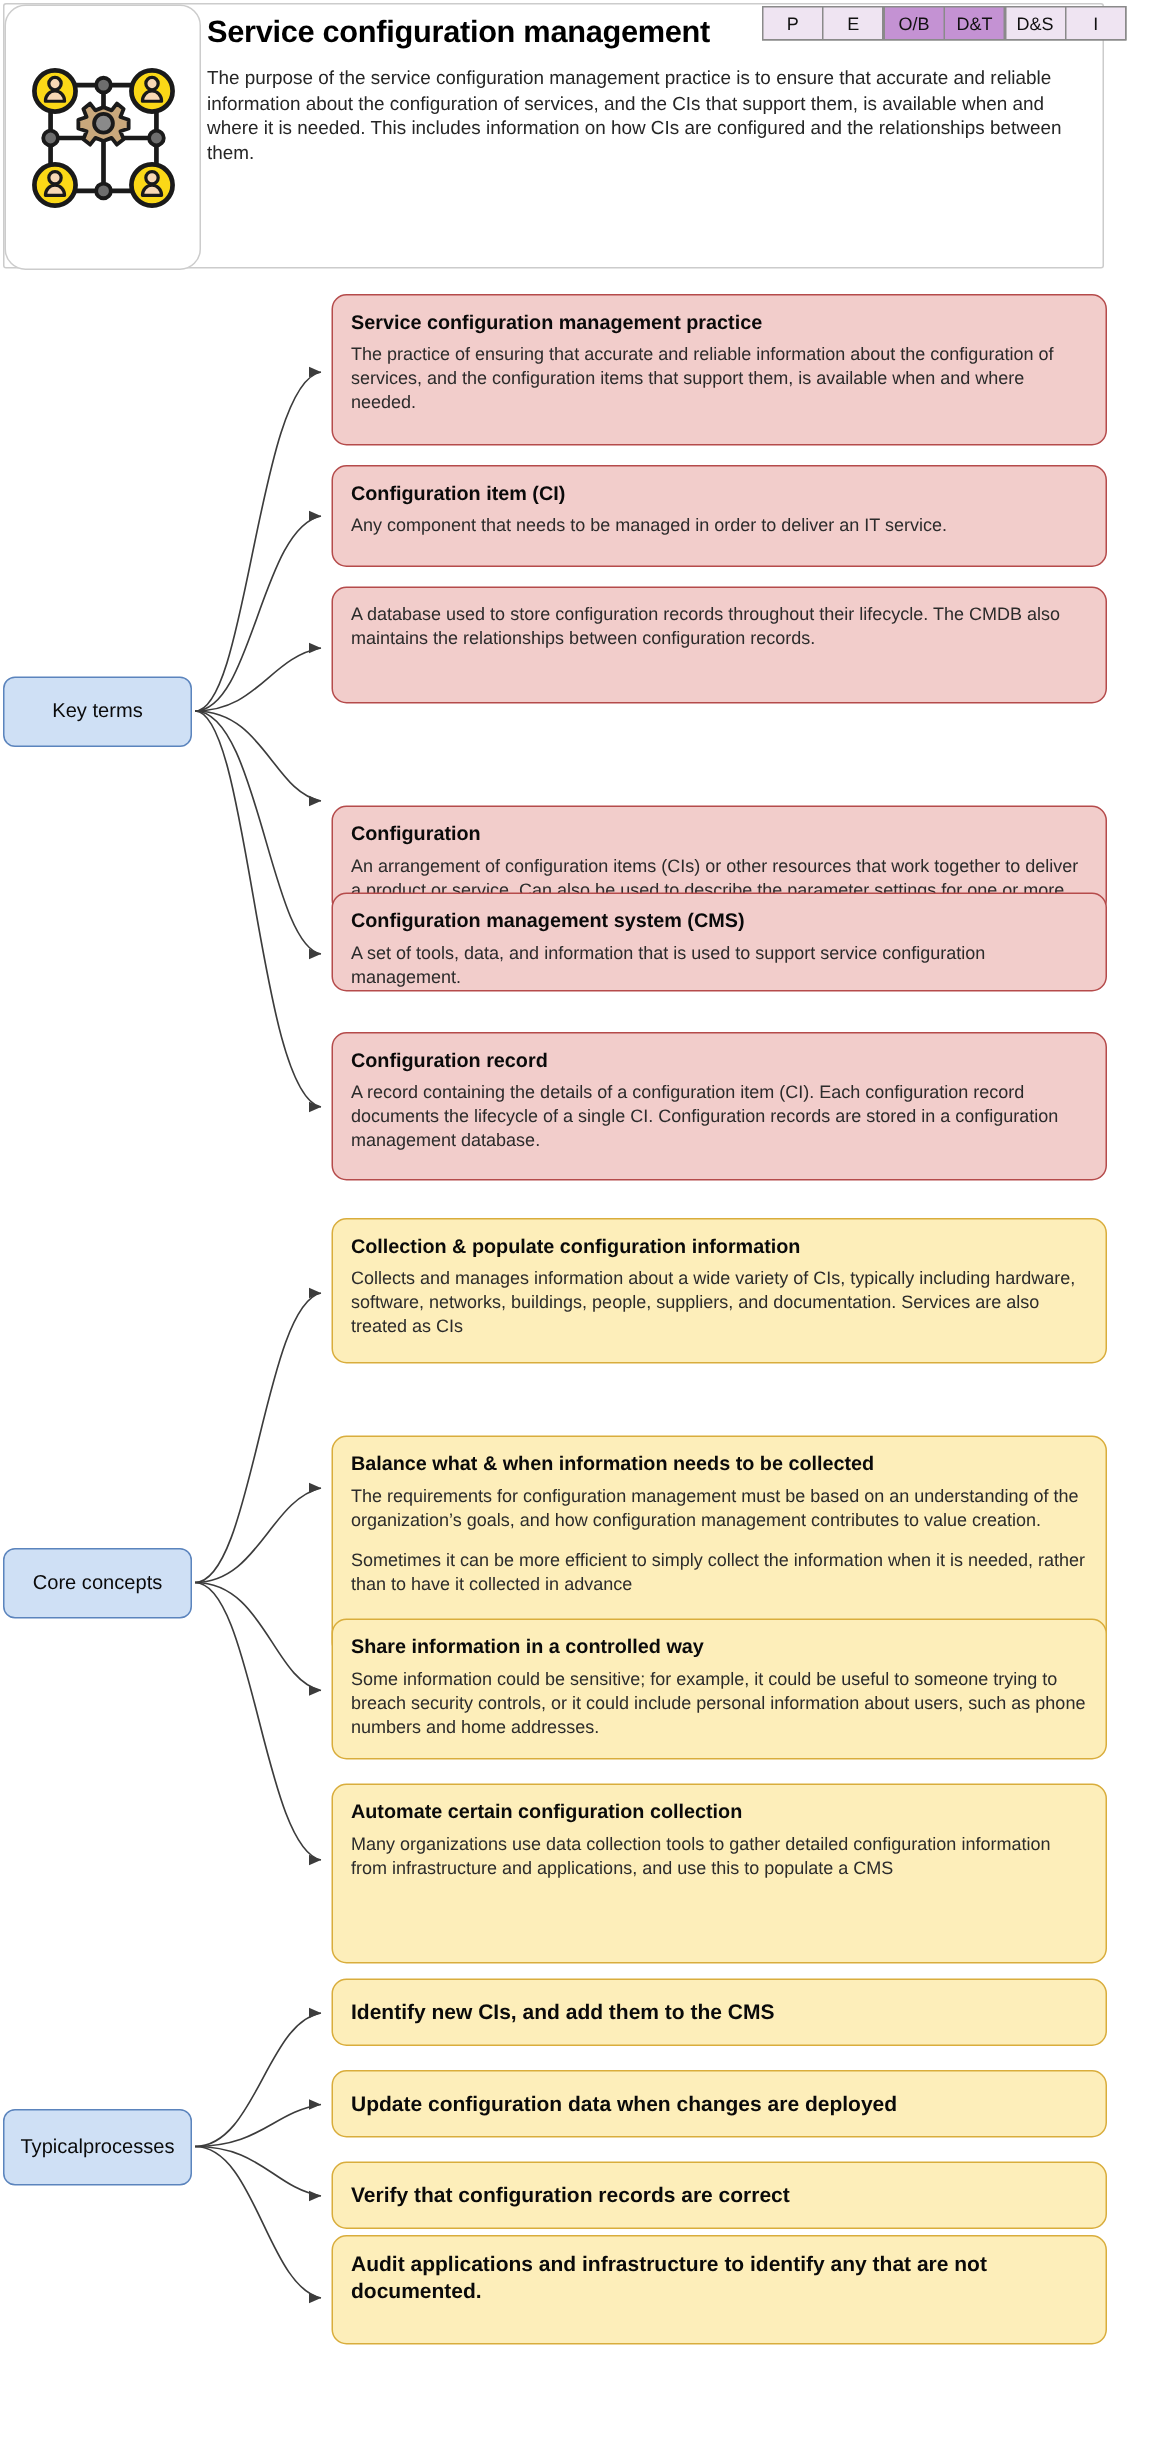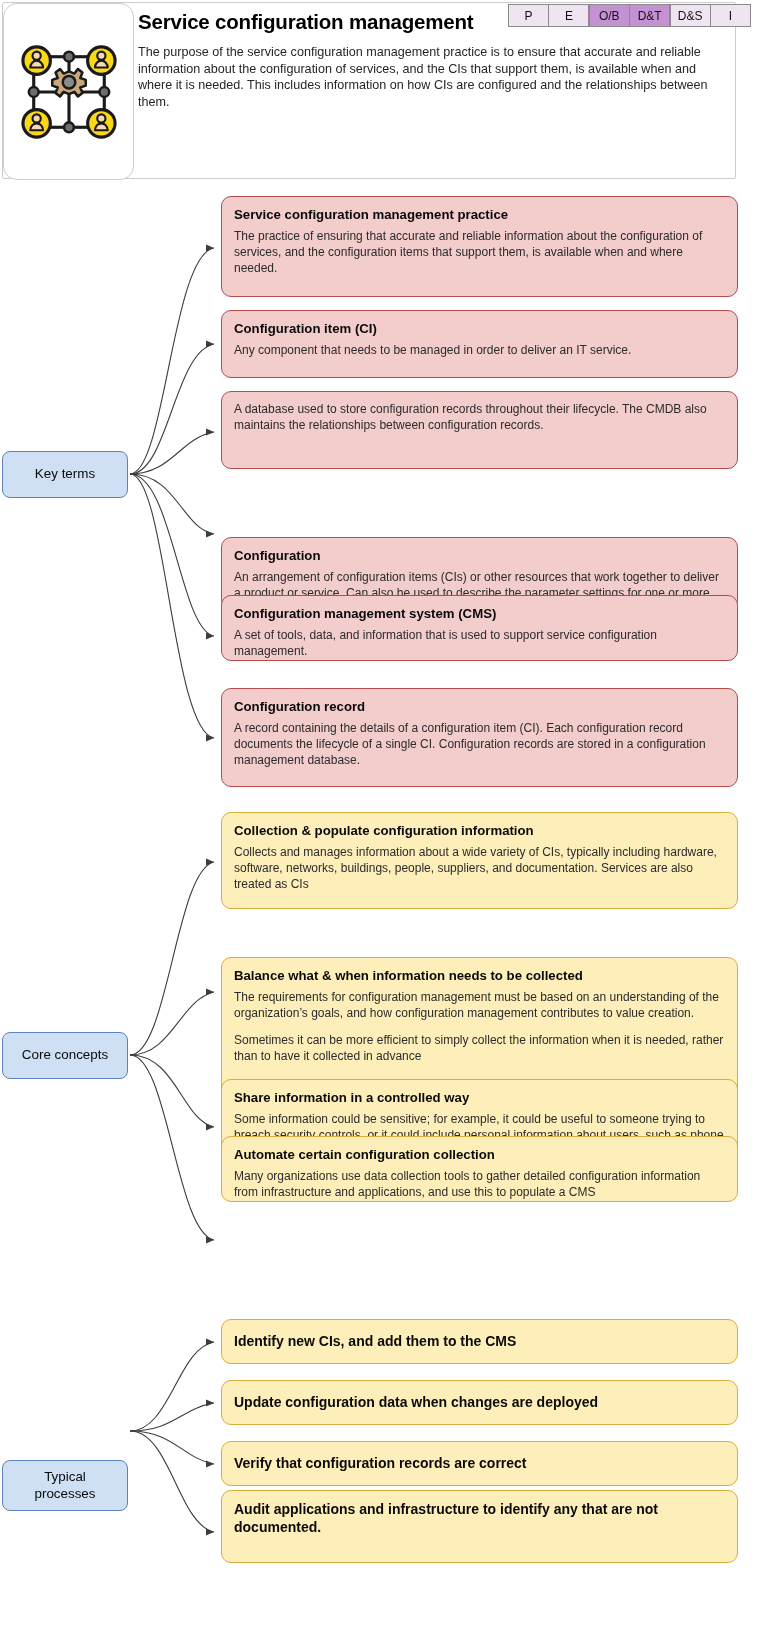--- a/index.html
+++ b/index.html
@@ -274,21 +274,21 @@
   </svg>
 
   <div class="root-node" style="left:2px; top:451px; width:126px; height:47px;">
     <span>Key terms</span>
   </div>
 
   <div class="root-node" style="left:2px; top:1032px; width:126px; height:47px;">
     <span>Core concepts</span>
   </div>
 
-  <div class="root-node" style="left:2px; top:1460px; width:126px; height:51px; flex-direction:column;">
+  <div class="root-node" style="left:2px; top:1406px; width:126px; height:51px; flex-direction:row;">
     <span>Typical</span>
     <span>processes</span>
   </div>
 
   <div class="box pink" style="top:196px; height:101px;">
     <div class="box-title">Service configuration management practice</div>
     <div class="box-body">
       <p>The practice of ensuring that accurate and reliable information about the configuration of services, and the configuration items that support them, is available when and where needed.</p>
     </div>
   </div>
@@ -342,21 +342,21 @@
     </div>
   </div>
 
   <div class="box yellow" style="top:1079px; height:94px;">
     <div class="box-title">Share information in a controlled way</div>
     <div class="box-body">
       <p>Some information could be sensitive; for example, it could be useful to someone trying to breach security controls, or it could include personal information about users, such as phone numbers and home addresses.</p>
     </div>
   </div>
 
-  <div class="box yellow" style="top:1136px; height:66px;">
+  <div class="box yellow" style="top:1189px; height:120px;">
     <div class="box-title">Automate certain configuration collection</div>
     <div class="box-body">
       <p>Many organizations use data collection tools to gather detailed configuration information from infrastructure and applications, and use this to populate a CMS</p>
     </div>
   </div>
 
   <div class="box yellow" style="top:1319px; height:45px; display:flex; align-items:center;">
     <div class="box-title only">Identify new CIs, and add them to the CMS</div>
   </div>
 

